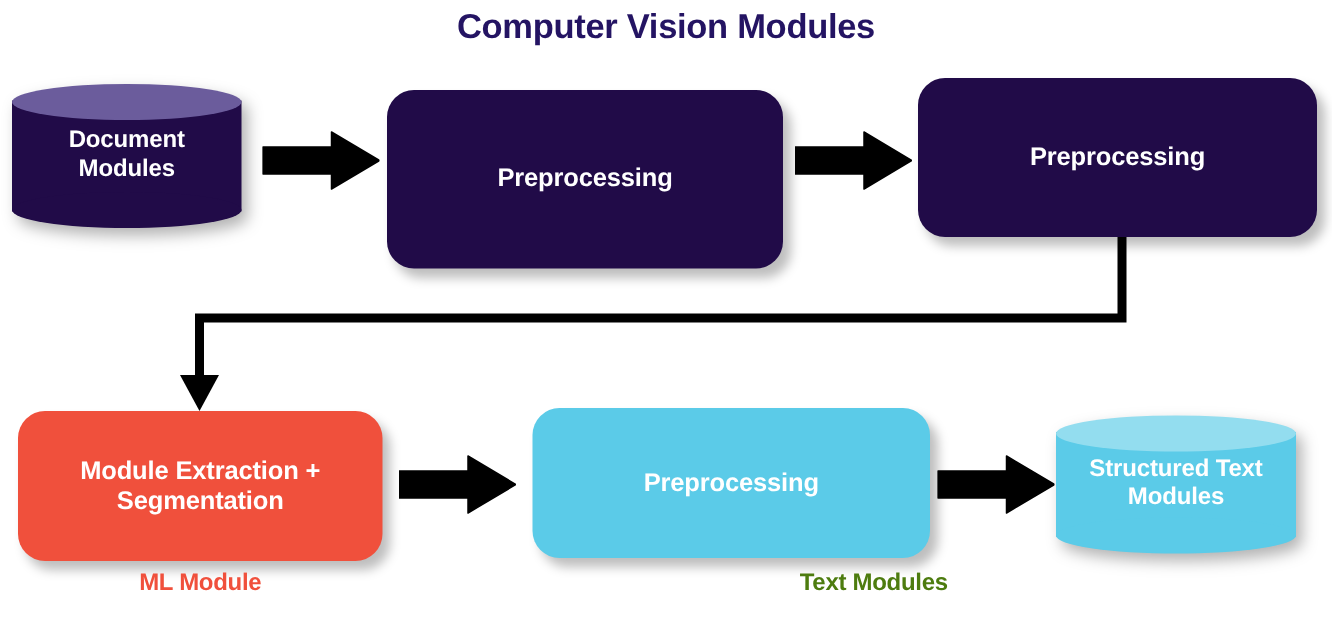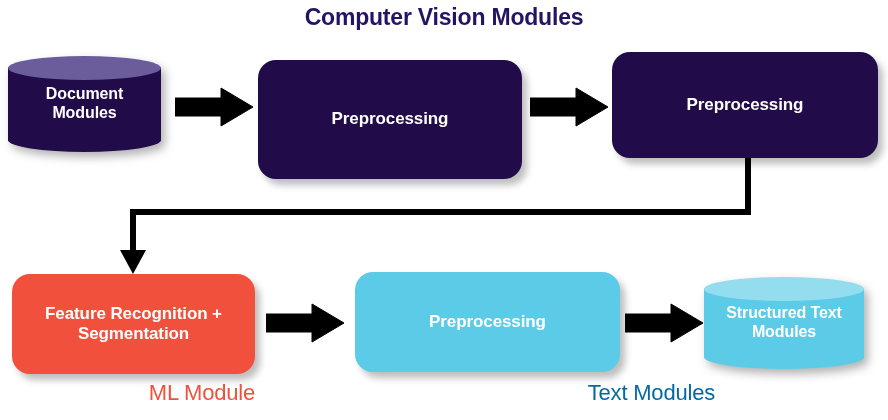--- a/index.html
+++ b/index.html
@@ -114,24 +114,24 @@
     left: 0;
     top: 0;
     width: 888px;
     height: 420px;
     pointer-events: none;
   }
 
   
   .group-caption {
     position: absolute;
-    font-weight: normal;
-    font-size: 22px;
+    font-weight: bold;
+    font-size: 16px;
     letter-spacing: -0.2px;
-    text-align: right;
+    text-align: center;
     white-space: nowrap;
   }
 </style>
 </head>
 <body>
 
 <div id="canvas">
 
   <div class="diagram-title">Computer Vision Modules</div>
 
@@ -165,21 +165,21 @@
     <span>Preprocessing</span>
   </div>
 
   <svg class="elbow" viewBox="0 0 888 420">
     <path d="M 748 158 L 748 212 L 133 212 L 133 258" fill="none" stroke="#000000" stroke-width="6" stroke-linecap="butt" stroke-linejoin="miter"></path>
     <polygon points="133,274 120,250 146,250" fill="#000000"></polygon>
   </svg>
 
   <div class="node-box red" style="left:12px; top:274px; width:243px; height:100px;">
     <span>
-      <span>Feature Recognition +</span><br>
+      <span>Module Extraction +</span><br>
       <span>Segmentation</span>
     </span>
   </div>
 
   <div class="block-arrow" style="left:266px; top:302px;">
     <svg width="78" height="42" viewBox="0 0 78 42" aria-hidden="true">
       <polygon points="0,12 46,12 46,2 78,21 46,40 46,30 0,30" fill="#000000" stroke="#000000" stroke-width="1" stroke-linejoin="round"></polygon>
     </svg>
   </div>
 
@@ -198,15 +198,15 @@
     <div class="cyl-bottom"></div>
     <div class="cyl-top"></div>
     <div class="cyl-label">
       <span>Structured Text</span><br>
       <span>Modules</span>
     </div>
   </div>
 
   <div class="group-caption" style="left:12px; top:380px; width:243px; color:#f0503c;">ML Module</div>
 
-  <div class="group-caption" style="left:450px; top:380px; width:265px; color:#0369a1;">Text Modules</div>
+  <div class="group-caption" style="left:450px; top:380px; width:265px; color:#4d7c0f;">Text Modules</div>
 
 </div>
 
 </body></html>

